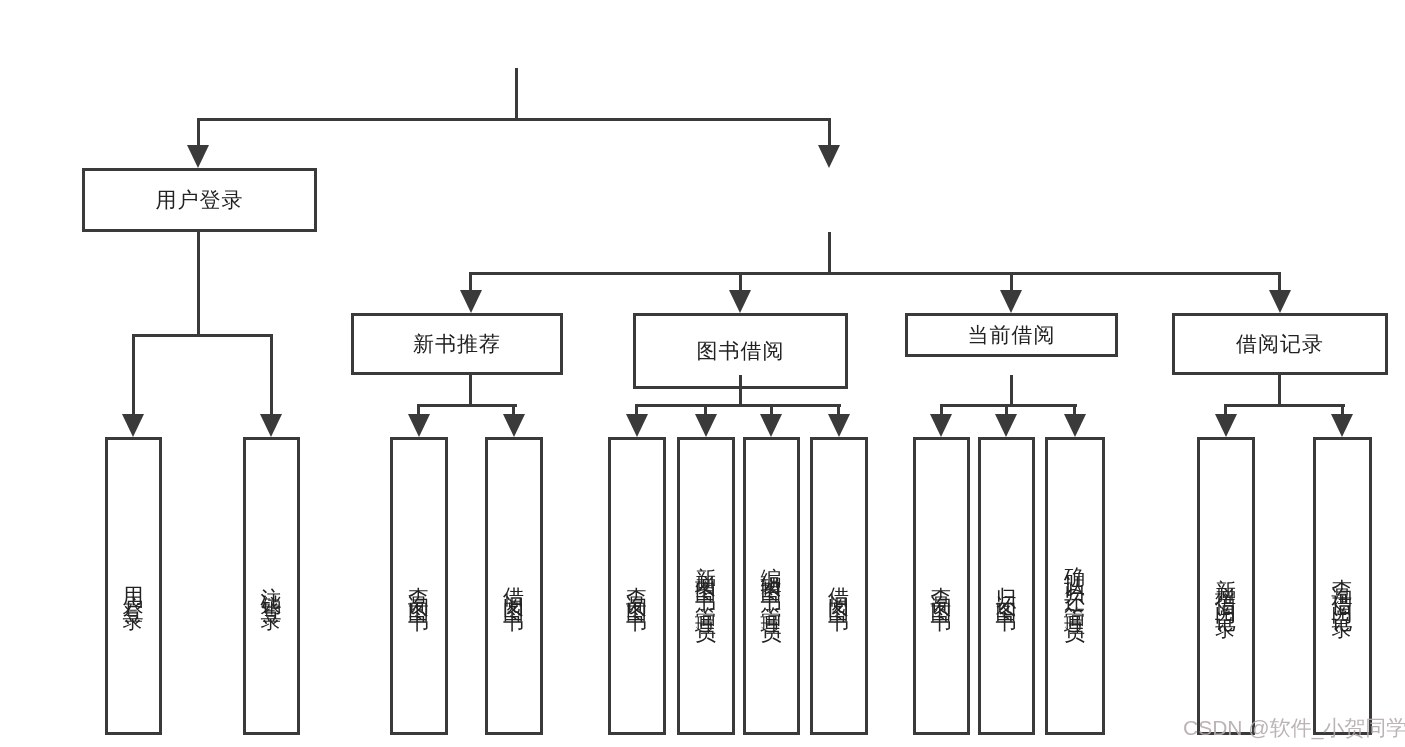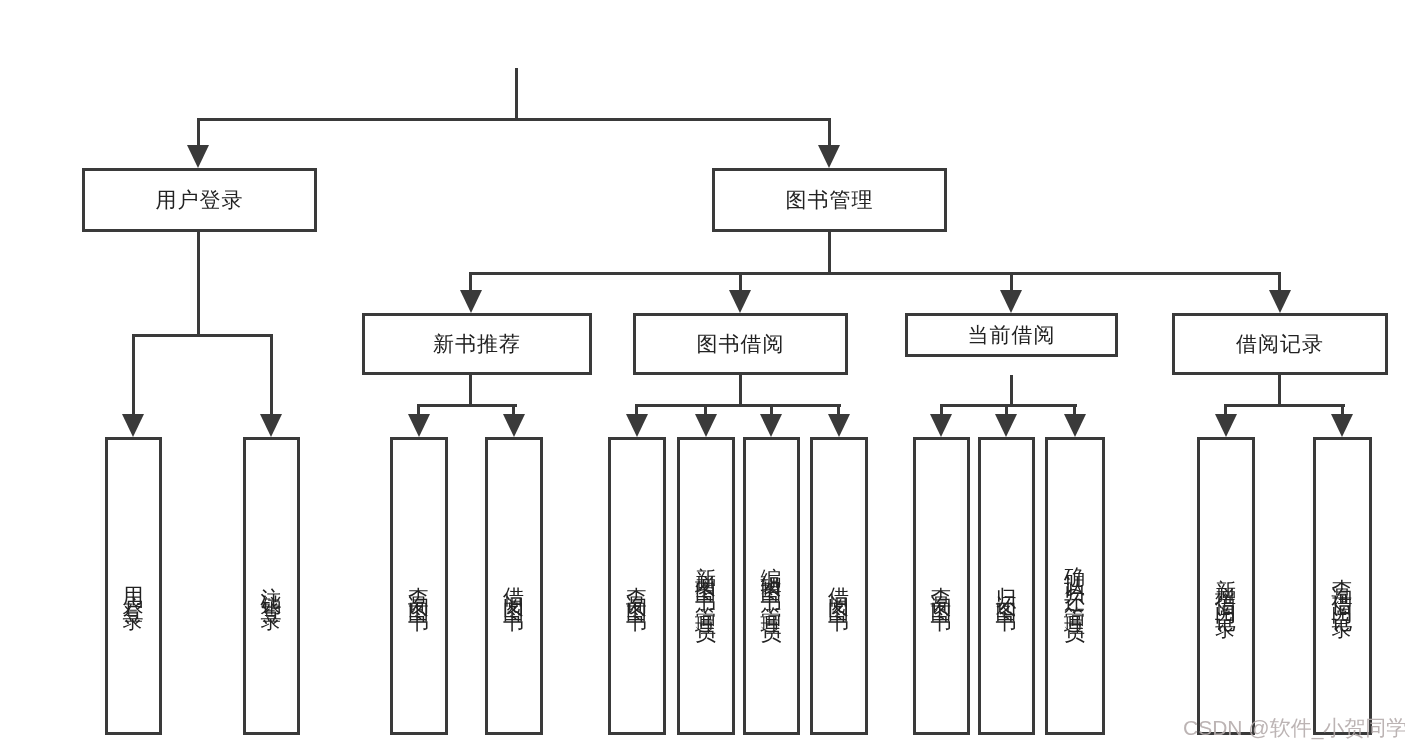--- a/index.html
+++ b/index.html
@@ -59,46 +59,43 @@
   <div class="line" style="left:515px; top:68px; width:3px; height:52px;"></div>
   <div class="line" style="left:197px; top:118px; width:634px; height:3px;"></div>
   <div class="line" style="left:197px; top:118px; width:3px; height:29px;"></div>
   <div class="line" style="left:828px; top:118px; width:3px; height:29px;"></div>
   <div class="arrow" style="left:187px; top:145px;"></div>
   <div class="arrow" style="left:818px; top:145px;"></div>
 
   <div class="box" style="left:82px; top:168px; width:235px; height:64px;">
     <span>用户登录</span>
   </div>
-  <div class="box" style="left:712px; top:168px; width:235px; height:64px;">
-    <span>图书管理</span>
-  </div>
 
   <div class="line" style="left:197px; top:232px; width:3px; height:104px;"></div>
   <div class="line" style="left:132px; top:334px; width:141px; height:3px;"></div>
   <div class="line" style="left:132px; top:334px; width:3px; height:82px;"></div>
   <div class="line" style="left:270px; top:334px; width:3px; height:82px;"></div>
   <div class="arrow" style="left:122px; top:414px;"></div>
   <div class="arrow" style="left:260px; top:414px;"></div>
 
   <div class="line" style="left:828px; top:232px; width:3px; height:42px;"></div>
   <div class="line" style="left:469px; top:272px; width:812px; height:3px;"></div>
   <div class="line" style="left:469px; top:272px; width:3px; height:21px;"></div>
   <div class="line" style="left:739px; top:272px; width:3px; height:21px;"></div>
   <div class="line" style="left:1010px; top:272px; width:3px; height:21px;"></div>
   <div class="line" style="left:1278px; top:272px; width:3px; height:21px;"></div>
   <div class="arrow" style="left:460px; top:290px;"></div>
   <div class="arrow" style="left:729px; top:290px;"></div>
   <div class="arrow" style="left:1000px; top:290px;"></div>
   <div class="arrow" style="left:1269px; top:290px;"></div>
 
-  <div class="box" style="left:362px; top:313px; width:230px; height:62px;">
+  <div class="box" style="left:351px; top:313px; width:212px; height:62px;">
     <span>新书推荐</span>
   </div>
-  <div class="box" style="left:633px; top:313px; width:215px; height:62px;">
+  <div class="box" style="left:633px; top:313px; width:215px; height:76px;">
     <span>图书借阅</span>
   </div>
   <div class="box" style="left:905px; top:313px; width:213px; height:44px;">
     <span>当前借阅</span>
   </div>
   <div class="box" style="left:1172px; top:313px; width:216px; height:62px;">
     <span>借阅记录</span>
   </div>
 
   <div class="line" style="left:469px; top:375px; width:3px; height:31px;"></div>

